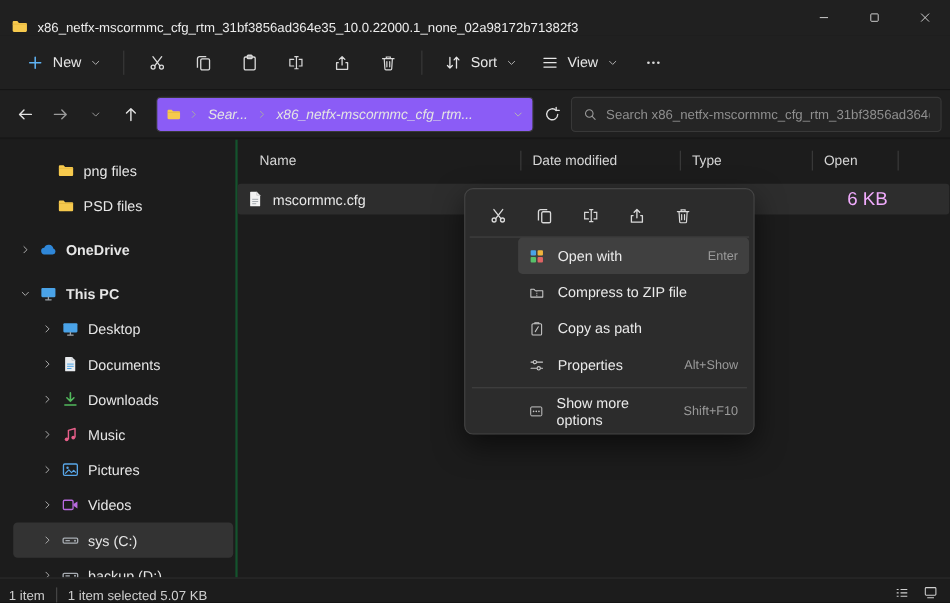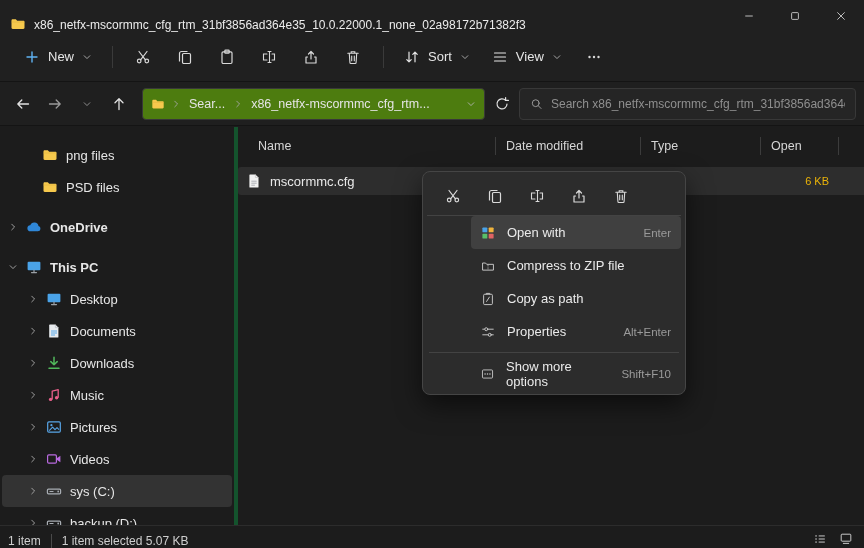--- a/index.html
+++ b/index.html
@@ -16,49 +16,49 @@
   
   .toolbar { height:50px; display:flex; align-items:center; background:#202020; padding:0 14px; gap:2px; border-bottom:1px solid #141414; }
   .tb-btn { display:flex; align-items:center; gap:8px; padding:7px 10px; border-radius:4px; color:#e6e6e6; }
   .tb-icon-btn { width:40px; height:34px; display:flex; align-items:center; justify-content:center; border-radius:4px; color:#d9d9d9; }
   .tb-sep { width:1px; height:22px; background:#3a3a3a; margin:0 8px; }
 
   
   .addressbar { height:44px; display:flex; align-items:center; background:#1f1f1f; padding:0 8px; gap:2px; border-bottom:1px solid #141414; }
   .nav-btn { width:30px; height:30px; display:flex; align-items:center; justify-content:center; color:#e2e2e2; border-radius:4px; flex:none; }
   .nav-btn.dim { color:#9a9a9a; }
-  .breadcrumb-box { display:flex; align-items:center; height:32px; width:348px; background:#4d7c0f; border:1px solid #383838; border-radius:4px; margin-left:6px; padding:0 8px; gap:6px; overflow:hidden; }
+  .breadcrumb-box { display:flex; align-items:center; height:32px; width:348px; background:#8b5cf6; border:1px solid #383838; border-radius:4px; margin-left:6px; padding:0 8px; gap:6px; overflow:hidden;font-style:italic; }
   .crumb { white-space:nowrap; font-size:12.5px; color:#e4e4e4; padding:3px 2px; border-radius:3px; }
   .crumb-sep { color:#a8a8a8; flex:none; }
   .bc-chev { margin-left:auto; color:#b5b5b5; flex:none; }
   .search-box { margin-left:auto; width:342px; height:32px; display:flex; align-items:center; gap:8px; background:#252525; border:1px solid #383838; border-radius:4px; padding:0 10px; }
   .search-box input { background:transparent; border:none; outline:none; color:#e8e8e8; font:12px "Liberation Sans", sans-serif; width:100%; }
   .search-box input::placeholder { color:#8f8f8f; }
 
   
   .main { position:absolute; top:127px; bottom:23px; left:0; right:0; display:flex; background:#1c1c1c; }
-  .sidebar { width:238px; flex:none; border-right:4px solid #14532d; padding-top:12px; overflow:hidden; }
+  .sidebar { width:206px; flex:none; border-right:2px solid #14532d; padding-top:12px; overflow:hidden;margin-left:10px; }
   .side-item { height:32px; display:flex; align-items:center; gap:8px; padding:0 6px; margin:0 2px; border-radius:4px; }
   .side-item.sel { background:#333333; }
   .side-item .lbl { font-size:13px; color:#e6e6e6; white-space:nowrap; }
   .side-item .chev { color:#b0b0b0; flex:none; }
   .ind12 { width:12px; flex:none; } .ind26 { width:26px; flex:none; }
   .gap-top { margin-top:8px;font-weight:bold; }
 
   .content { flex:1; position:relative; padding-top:2px; }
   .cols { display:flex; height:34px; align-items:center; color:#d6d6d6; font-size:12.5px; }
   .col { position:relative; height:100%; display:flex; align-items:center; padding-left:10px; }
   .col::after { content:""; position:absolute; right:0; top:8px; height:18px; width:1px; background:#3c3c3c; }
   .c-name { width:258px; padding-left:20px; }
   .c-date { width:145px; } .c-type { width:120px; } .c-size { width:78px; }
   .file-row { display:flex; align-items:center; height:28px; width:647px; background:#2d2d2d; border-radius:3px; margin-top:4px; }
   .cell { display:flex; align-items:center; height:100%; }
   .cell-name { width:258px; gap:8px; padding-left:8px; }
   .cell-date { width:145px; } .cell-type { width:120px; }
-  .cell-size { width:78px; justify-content:flex-end; padding-right:10px; font-size:11px; color:#eab308; }
+  .cell-size { width:78px; justify-content:flex-end; padding-right:10px; font-size:17px; color:#f0abfc; }
 
   
   .statusbar { position:absolute; left:0; right:0; bottom:0; height:23px; background:#1c1c1c; border-top:1px solid #2c2c2c; display:flex; align-items:flex-end; padding:0 8px; font-size:12px; color:#cfcfcf; gap:10px; }
   .sb-sep { width:1px; height:14px; background:#4a4a4a; }
   .sb-right { margin-left:auto; display:flex; gap:6px; }
   .sb-btn { width:20px; height:18px; display:flex; align-items:center; justify-content:center; color:#cfcfcf; border-radius:3px; }
 
   
   .context-menu { position:absolute; left:422px; top:171px; width:264px; background:#2c2c2c; border:1px solid #454545; border-radius:8px; box-shadow:0 10px 26px rgba(0,0,0,.55); padding:4px; z-index:10; }
   .cm-quick { display:flex; align-items:center; height:40px; border-bottom:1px solid #434343; padding:0 6px; gap:2px; }
@@ -605,21 +605,21 @@
           <use href="#s-path"></use>
         </svg>
       <span>Copy as path</span>
       <span class="cm-shortcut"></span>
     </div>
     <div class="cm-item">
       <svg class="ic14">
           <use href="#s-props"></use>
         </svg>
       <span>Properties</span>
-      <span class="cm-shortcut">Alt+Enter</span>
+      <span class="cm-shortcut">Alt+Show</span>
     </div>
     <div class="cm-div"></div>
     <div class="cm-item">
       <svg class="ic14">
           <use href="#s-moreopts"></use>
         </svg>
       <span>Show more options</span>
       <span class="cm-shortcut">Shift+F10</span>
     </div>
   </div>

